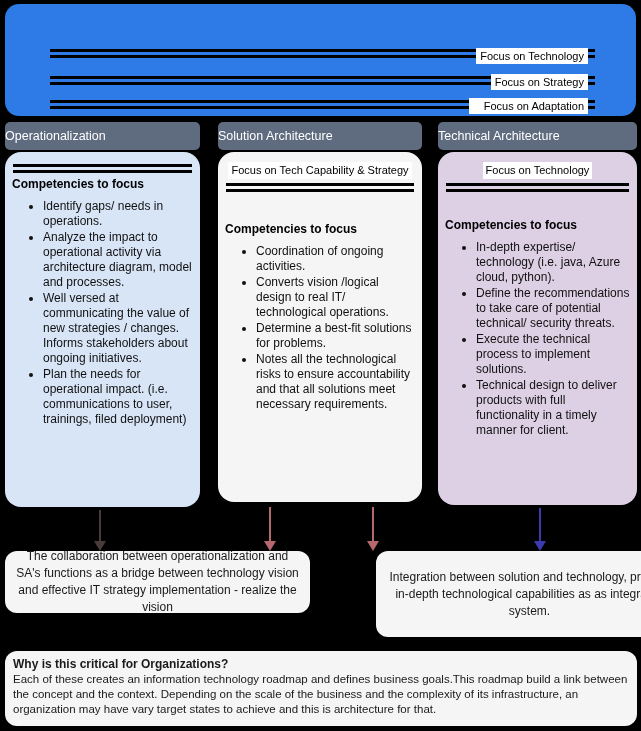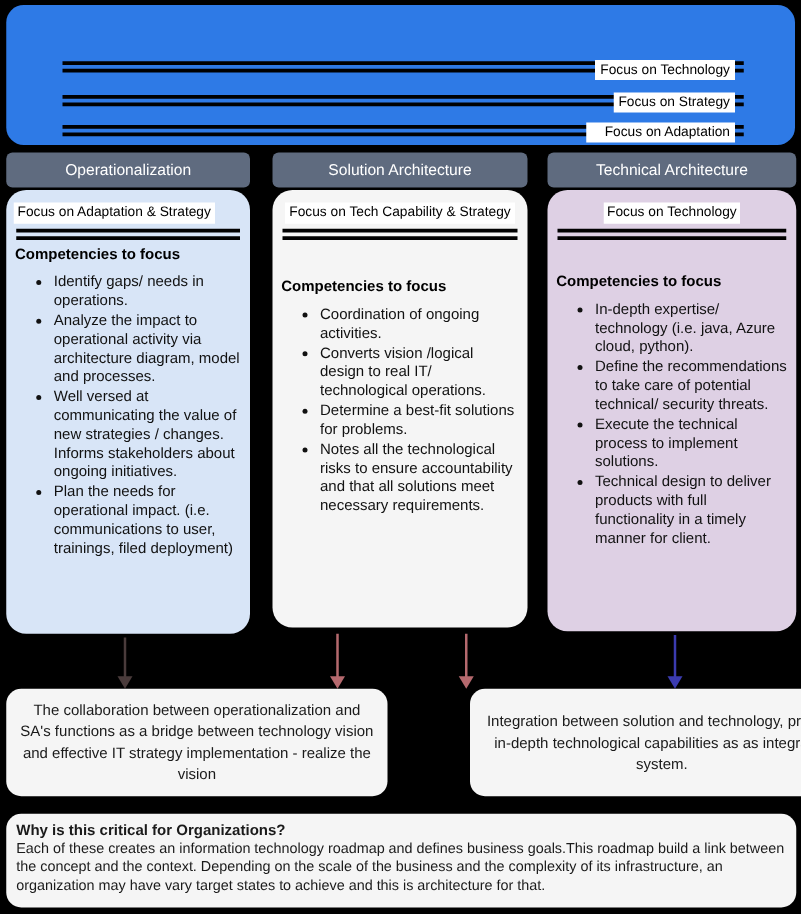--- a/index.html
+++ b/index.html
@@ -70,21 +70,21 @@
     position: absolute;
     top: 122px;
     height: 28px;
     background: #5f6b7f;
     border-radius: 5px;
     box-shadow: 2px 2px 3px rgba(0,0,0,0.6);
     color: #ffffff;
     font-size: 12.5px;
     display: flex;
     align-items: center;
-    justify-content: center;
+    justify-content: flex-start;
     box-sizing: border-box;
   }
   .ch1 { left: 5px;   width: 195px; }
   .ch2 { left: 218px; width: 204px; }
   .ch3 { left: 438px; width: 199px; }
 
   
   .panel {
     position: absolute;
     top: 152px;
@@ -164,21 +164,21 @@
     box-sizing: border-box;
     display: flex;
     align-items: center;
     justify-content: center;
     text-align: center;
     font-size: 12px;
     line-height: 17px;
     color: #1a1a1a;
     padding: 6px 10px;
   }
-  .rb1 { left: 5px;   top: 551px; width: 305px; height: 86px; }
+  .rb1 { left: 5px;   top: 551px; width: 305px; height: 62px; }
   .rb2 { left: 330px; top: 551px; width: 307px; height: 86px; margin-left: 46px; }
 
   
   .footer-box {
     position: absolute;
     left: 5px;
     top: 651px;
     width: 632px;
     height: 75px;
     background: #f5f5f5;
@@ -227,23 +227,20 @@
   <span>Operationalization</span>
 </div>
 <div class="col-head ch2">
   <span>Solution Architecture</span>
 </div>
 <div class="col-head ch3">
   <span>Technical Architecture</span>
 </div>
 
 <div class="panel p1">
-  <span class="tag-row tag-left">
-    <span class="panel-tag">Focus on Adaptation  &amp; Strategy</span>
-  </span>
   <div class="panel-rules">
     <div class="bar"></div>
     <div class="bar"></div>
   </div>
   <div class="comp-title">Competencies to focus</div>
   <ul class="comp-list">
     <li>Identify gaps/ needs in operations.</li>
     <li>Analyze the impact to operational activity via architecture diagram, model and processes.</li>
     <li>Well versed at communicating the value of new strategies / changes. Informs stakeholders about ongoing initiatives.</li>
     <li>Plan the needs for operational impact. (i.e. communications to user, trainings, filed deployment)</li>

